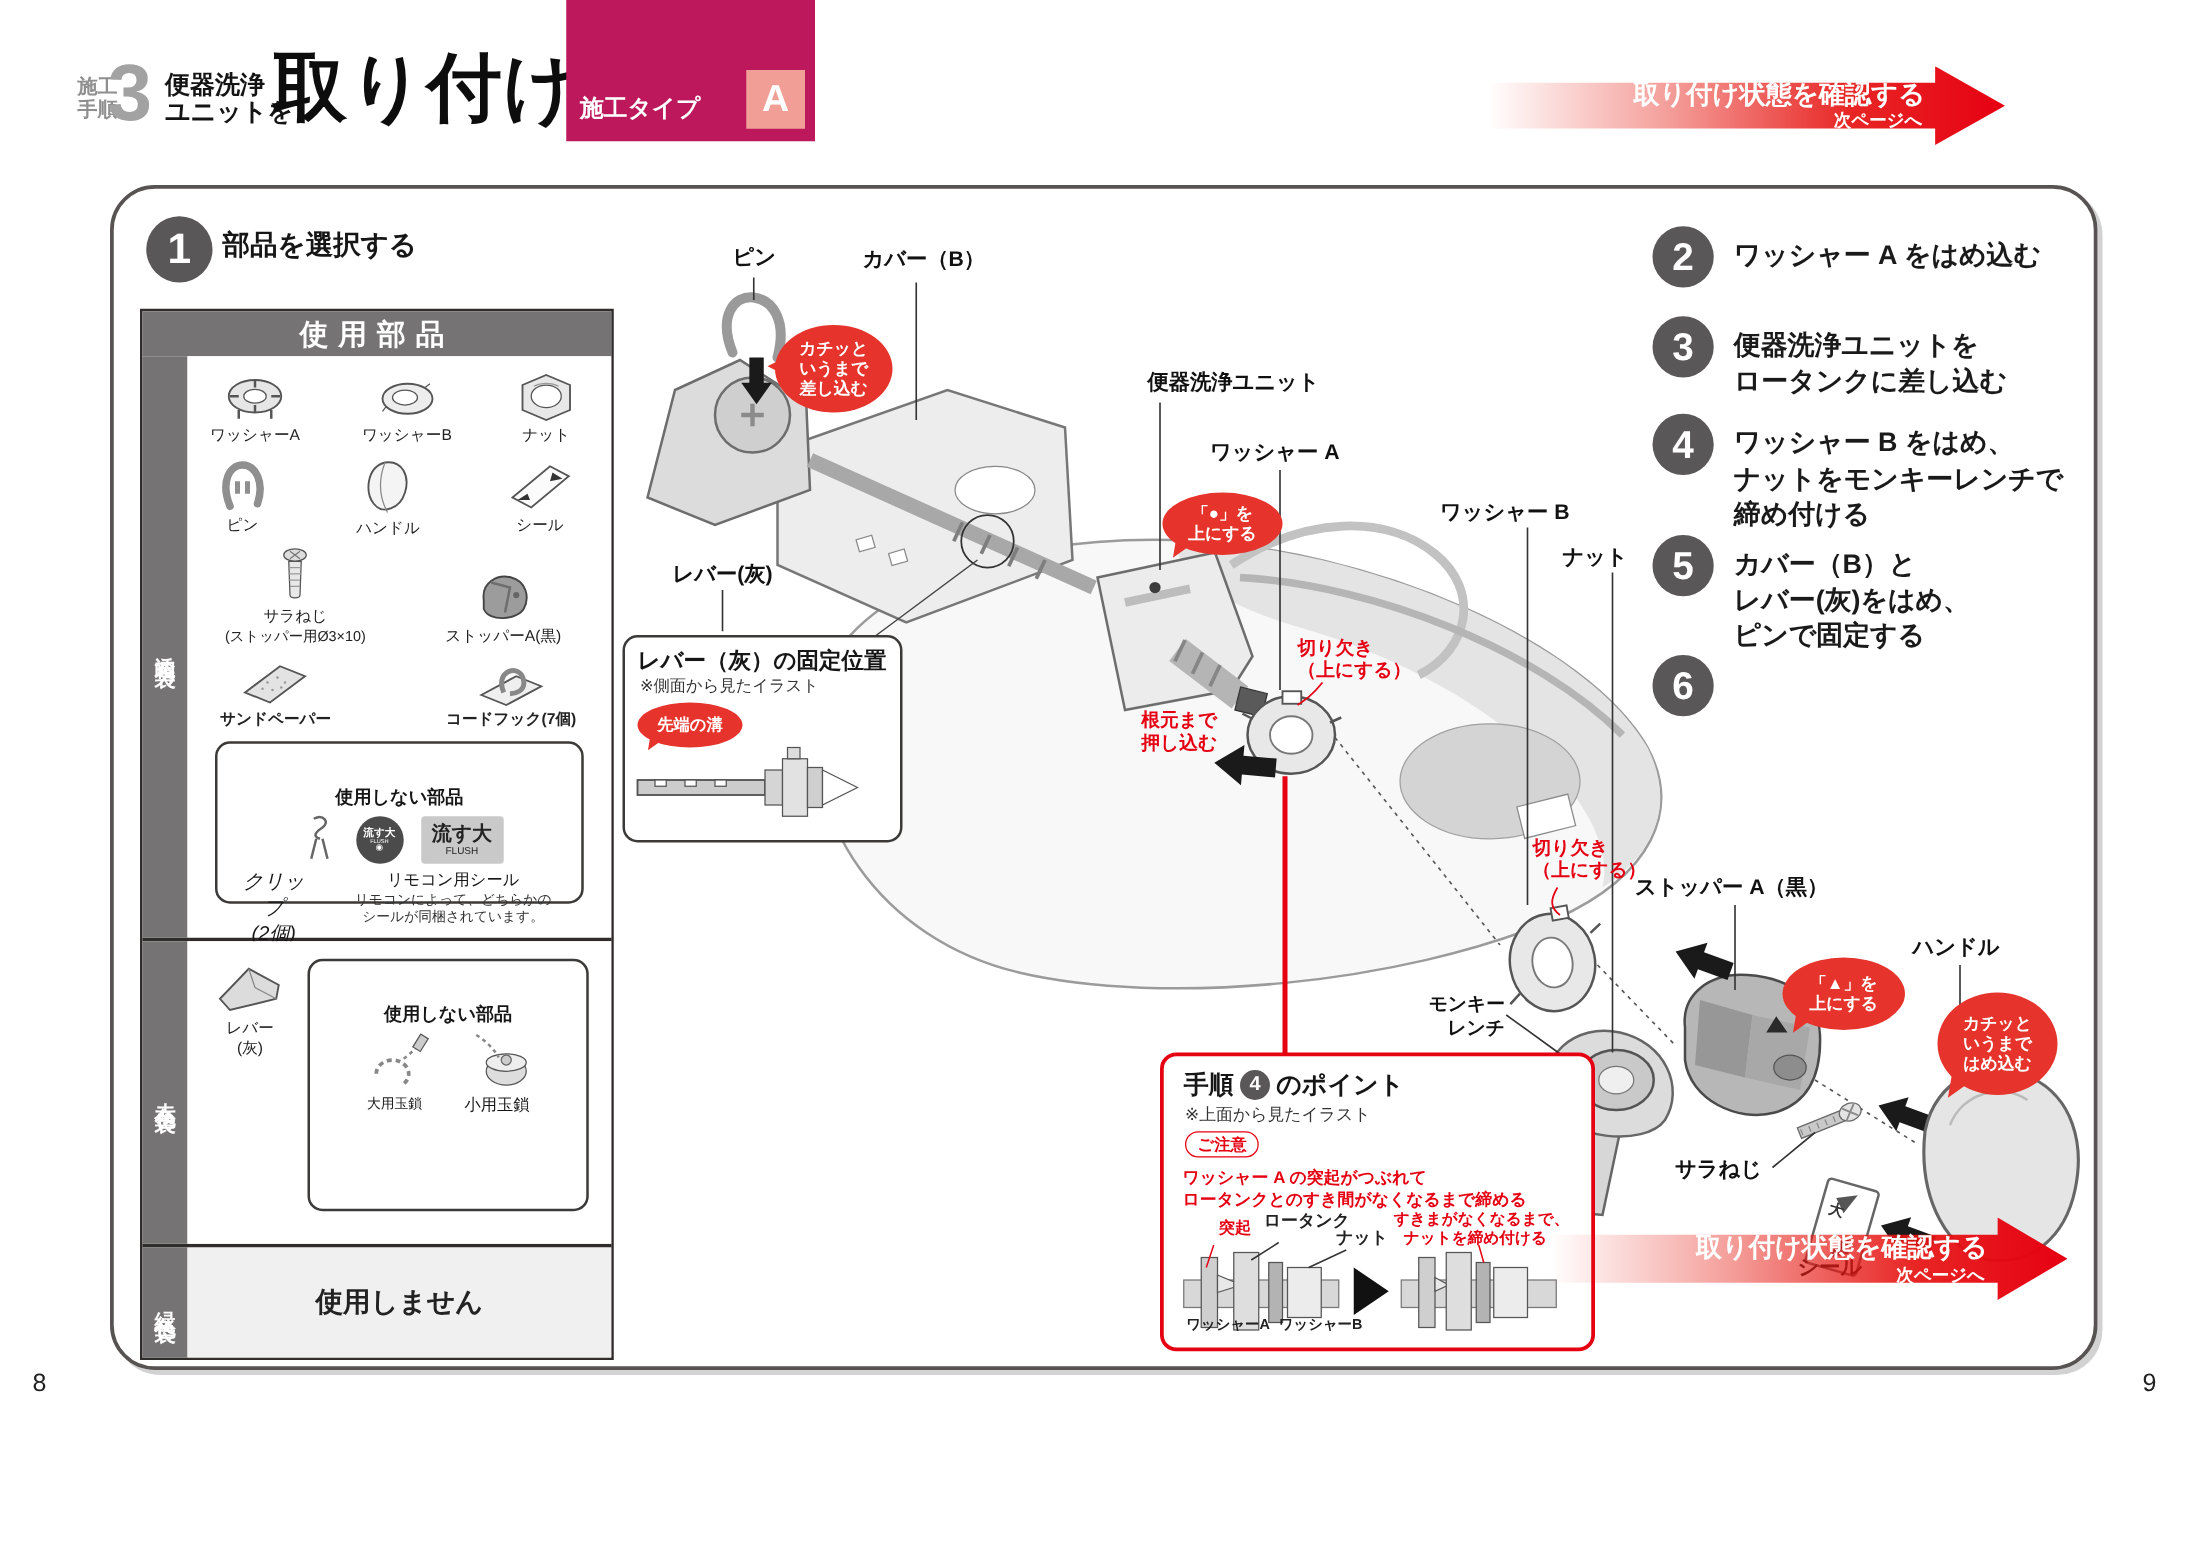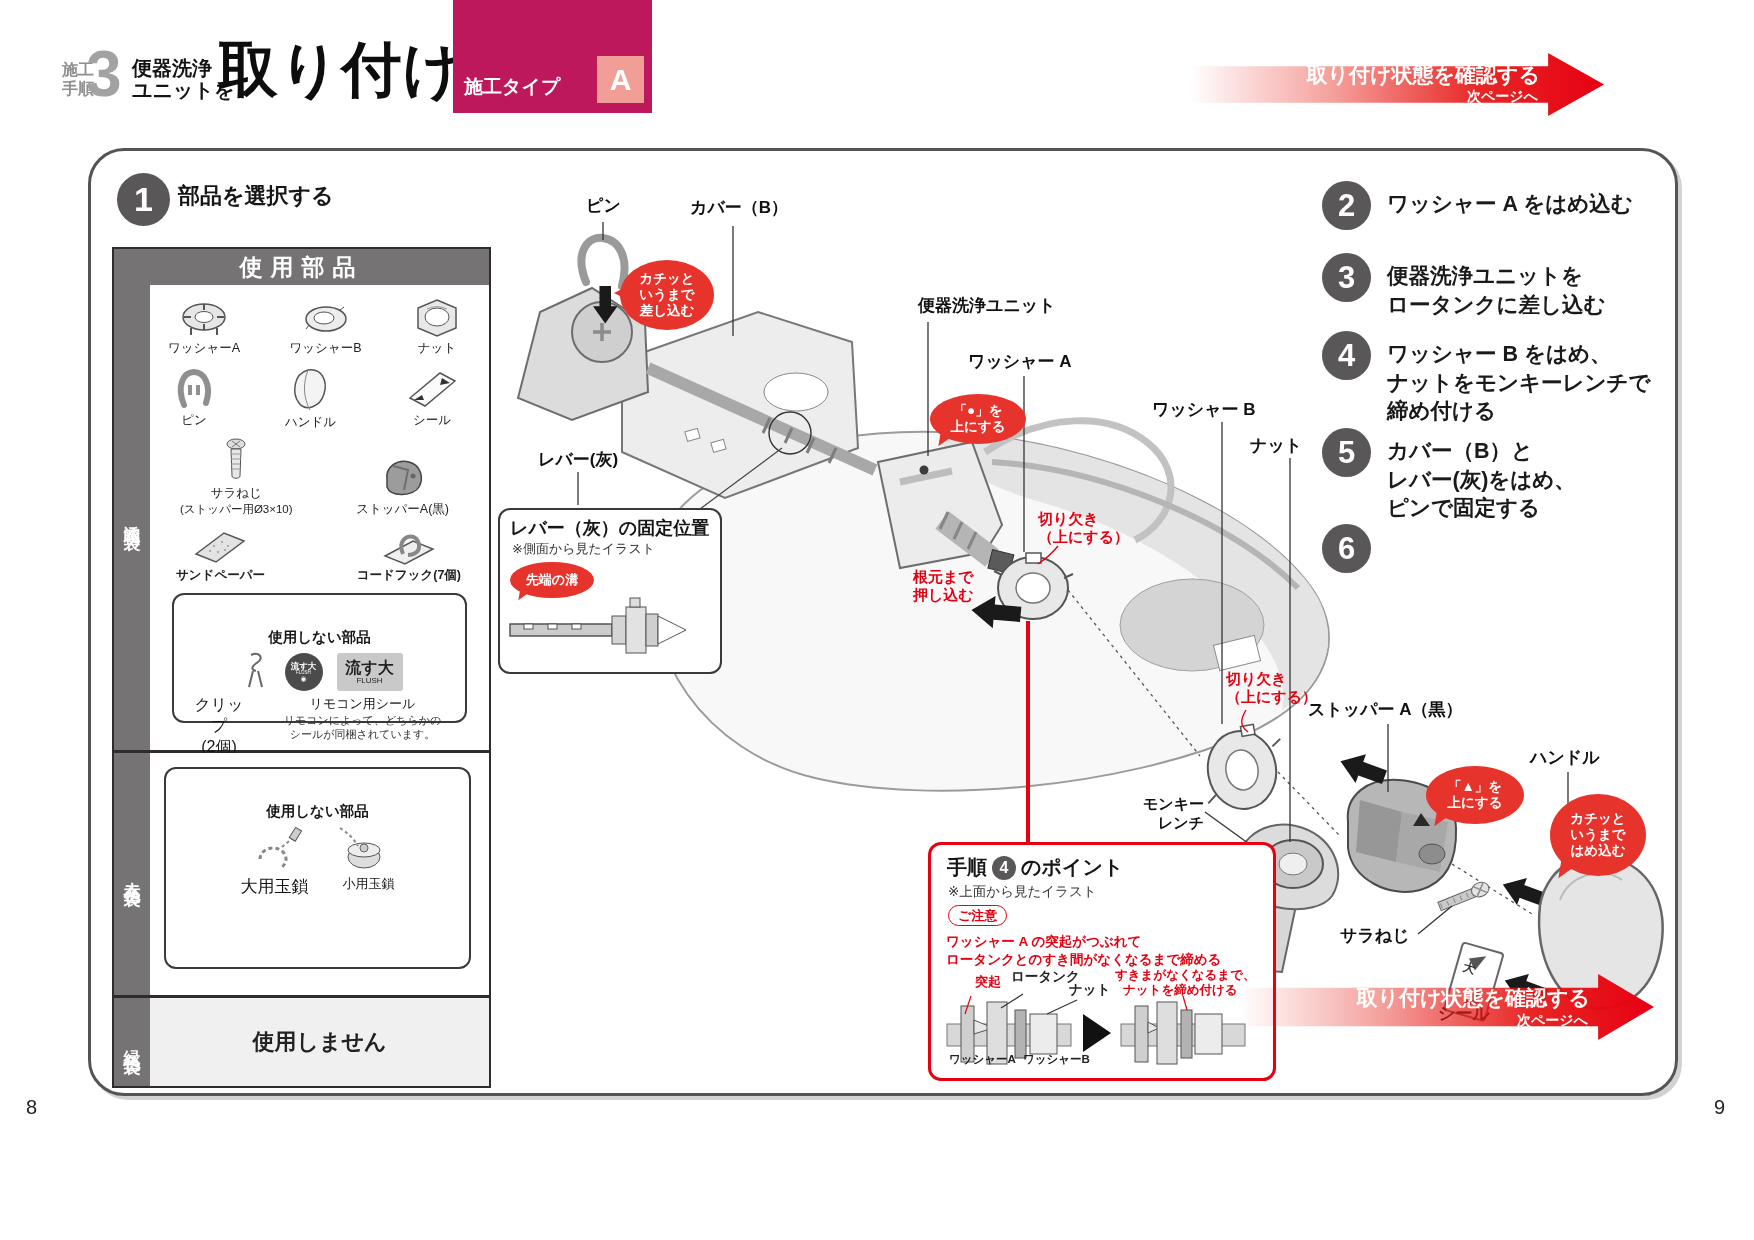--- a/index.html
+++ b/index.html
@@ -198,52 +198,59 @@
             <span style="font-size:8.5px;font-weight:700;">流す大</span>
             <span style="font-size:4.5px;">FLUSH</span>
             <span style="font-size:7px;">◉</span>
           </div>
           <div class="badge-rect">
             <span style="font-size:16px;font-weight:700;">流す大</span>
             <span style="font-size:8px;">FLUSH</span>
           </div>
         </div>
         <div style="display:flex;justify-content:flex-start;gap:10px;padding:2px 0 0 14px;">
-          <div class="plbl" style="width:62px;"><span>クリップ</span><br><span>(2個)</span></div>
+          <div class="plbl" style="width:62px;font-style:italic;"><span>クリップ</span><br><span>(2個)</span></div>
           <div style="text-align:center;flex:1;">
             <div class="plbl" style="font-size:13px;">リモコン用シール</div>
             <div class="note">リモコンによって、どちらかの</div>
             <div class="note">シールが同梱されています。</div>
           </div>
         </div>
       </div>
     </div>
   </div>
 
   <div class="prow" style="height:242px;">
     <div class="ptab">赤色袋</div>
     <div class="pcontent">
       <div style="display:flex;padding:14px 10px 0 14px;gap:10px;">
+        <div class="pitem" style="width:72px;">
+          <svg width="58" height="46" viewBox="0 0 58 46">
+              <path d="M5,32 L28,8 L52,21 L50,32 L13,41 Z" fill="#dcdcdc" stroke="#555" stroke-width="1.5"></path>
+              <path d="M28,8 L33,23 L50,32" fill="none" stroke="#888"></path>
+            </svg>
+          <div class="plbl"><span>レバー</span><br><span>(灰)</span></div>
+        </div>
         <div class="ubox" style="flex:1;height:198px;margin-right:8px;">
           <div class="utitle">使用しない部品</div>
           <div style="display:flex;justify-content:center;gap:20px;margin-top:2px;">
             <svg width="60" height="52" viewBox="0 0 60 52">
                 <path d="M12,36 a13,11 0 1 1 22,8" fill="none" stroke="#888" stroke-width="3" stroke-dasharray="4,3"></path>
                 <path d="M34,24 l12,-10" stroke="#888" stroke-width="2" stroke-dasharray="3,3"></path>
                 <rect x="44" y="5" width="7" height="12" fill="#ccc" stroke="#555" transform="rotate(32 47 11)"></rect>
               </svg>
             <svg width="60" height="52" viewBox="0 0 60 52">
                 <ellipse cx="36" cy="34" rx="16" ry="11" fill="#ddd" stroke="#555"></ellipse>
                 <ellipse cx="36" cy="27" rx="16" ry="7" fill="#eee" stroke="#555"></ellipse>
                 <circle cx="36" cy="25" r="4" fill="#ccc" stroke="#666"></circle>
                 <path d="M12,5 C20,10 26,16 30,23" stroke="#888" stroke-width="2" stroke-dasharray="3,3" fill="none"></path>
               </svg>
           </div>
           <div style="display:flex;justify-content:center;gap:34px;">
-            <span class="plbl" style="font-size:17px;">大用玉鎖</span>
+            <span class="plbl" style="font-size:11px;">大用玉鎖</span>
             <span class="plbl" style="font-size:13px;">小用玉鎖</span>
           </div>
         </div>
       </div>
     </div>
   </div>
 
   <div class="prow" style="height:88px;">
     <div class="ptab">緑色袋</div>
     <div class="greencell">使用しません</div>

